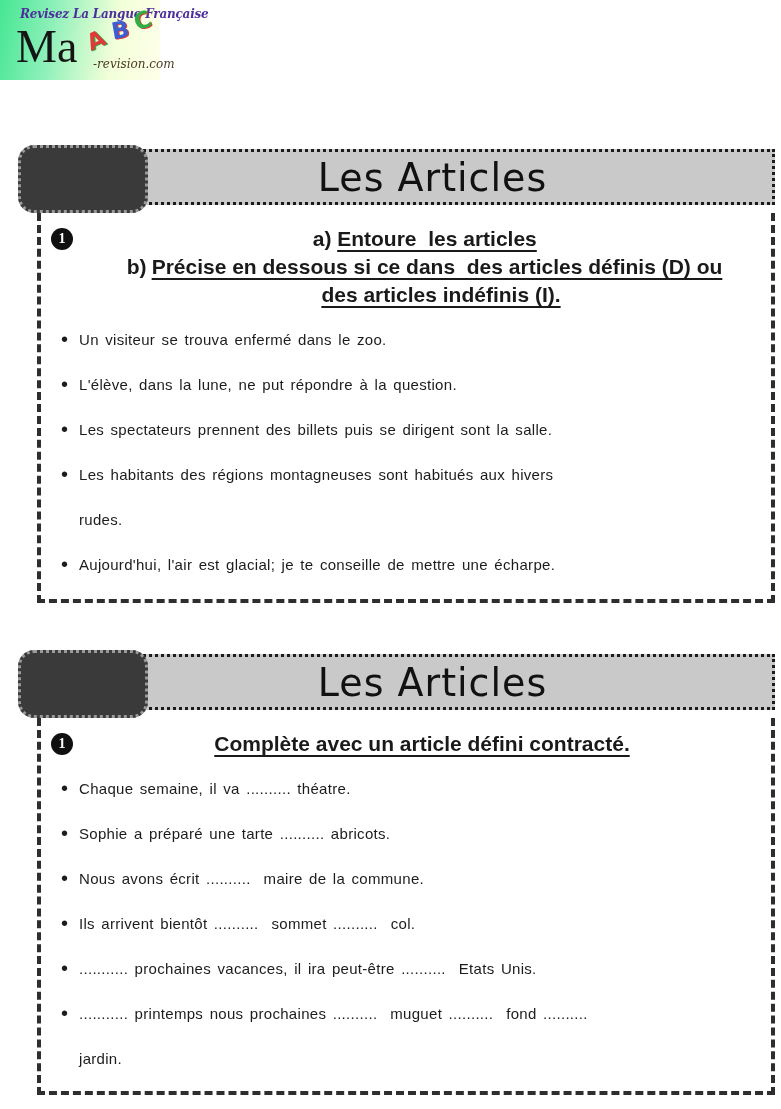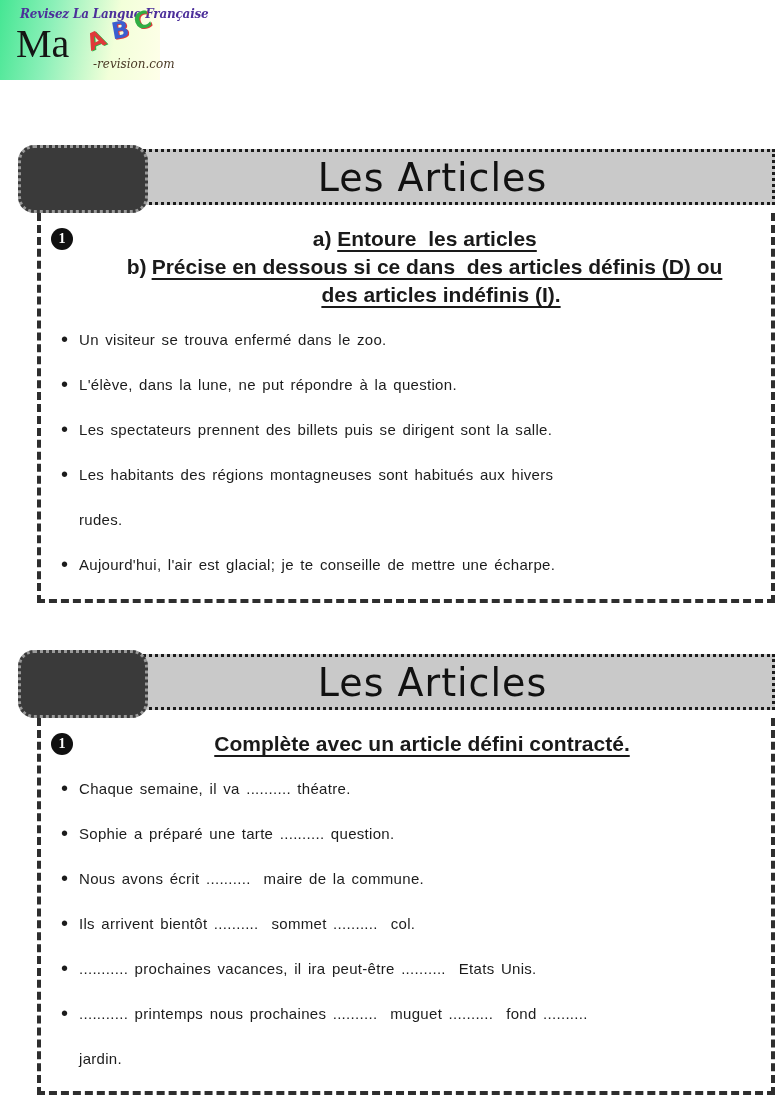--- a/index.html
+++ b/index.html
@@ -22,21 +22,21 @@
   .logo-tagline {
     position:absolute; left:20px; top:7px;
     font-family:"DejaVu Serif", serif;
     font-style:italic; font-weight:bold;
     font-size:12px; letter-spacing:-0.2px;
     color:#4c2f9a; white-space:nowrap;
   }
   .logo-brand {
     position:absolute; left:16px; top:24px;
     font-family:"Liberation Serif", serif;
-    font-size:40px; line-height:1; color:#151515;
+    font-size:46px; line-height:1; color:#151515;
   }
   .logo-domain {
     position:absolute; left:93px; top:57px;
     font-family:"DejaVu Serif", serif;
     font-style:italic; font-size:12px;
     color:#4a3a26; white-space:nowrap;
   }
   .logo-abc {
     position:absolute; left:86px; top:20px;
     transform:rotate(-16deg);
@@ -188,21 +188,21 @@
         <span class="badge">1</span>
         <div class="instr-lines">
           <div class="instr-line"><span class="u">Complète avec un article défini contracté.</span></div>
         </div>
       </div>
       <ul class="sentences">
         <li class="sentence">
             <span class="s-line">Chaque semaine, il va .......... théatre.</span>
           </li>
         <li class="sentence">
-            <span class="s-line">Sophie a préparé une tarte .......... question.</span>
+            <span class="s-line">Sophie a préparé une tarte .......... abricots.</span>
           </li>
         <li class="sentence">
             <span class="s-line">Nous avons écrit ..........  maire de la commune.</span>
           </li>
         <li class="sentence">
             <span class="s-line">Ils arrivent bientôt ..........  sommet ..........  col.</span>
           </li>
         <li class="sentence">
             <span class="s-line">........... prochaines vacances, il ira peut-être ..........  Etats Unis.</span>
           </li>

